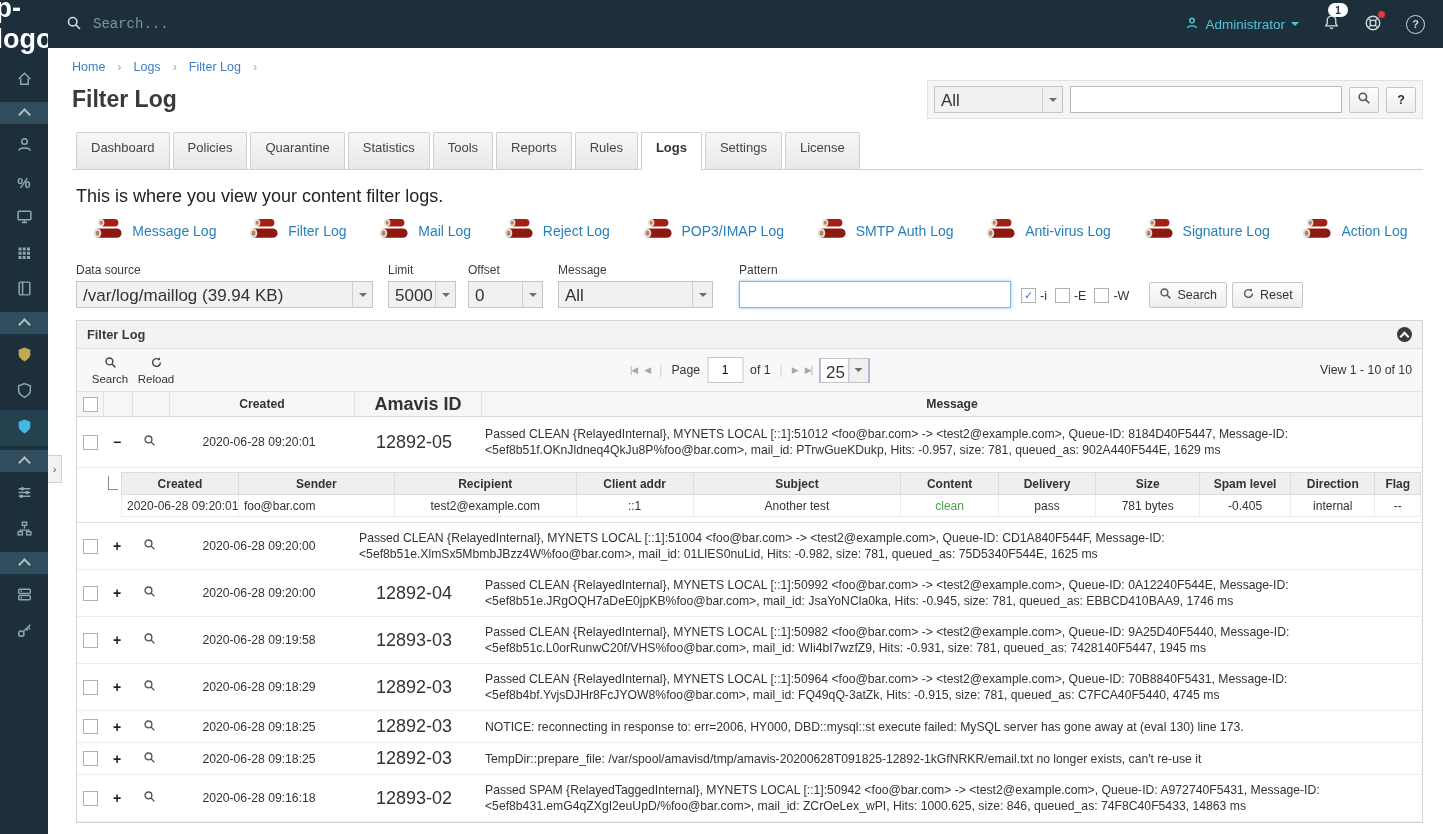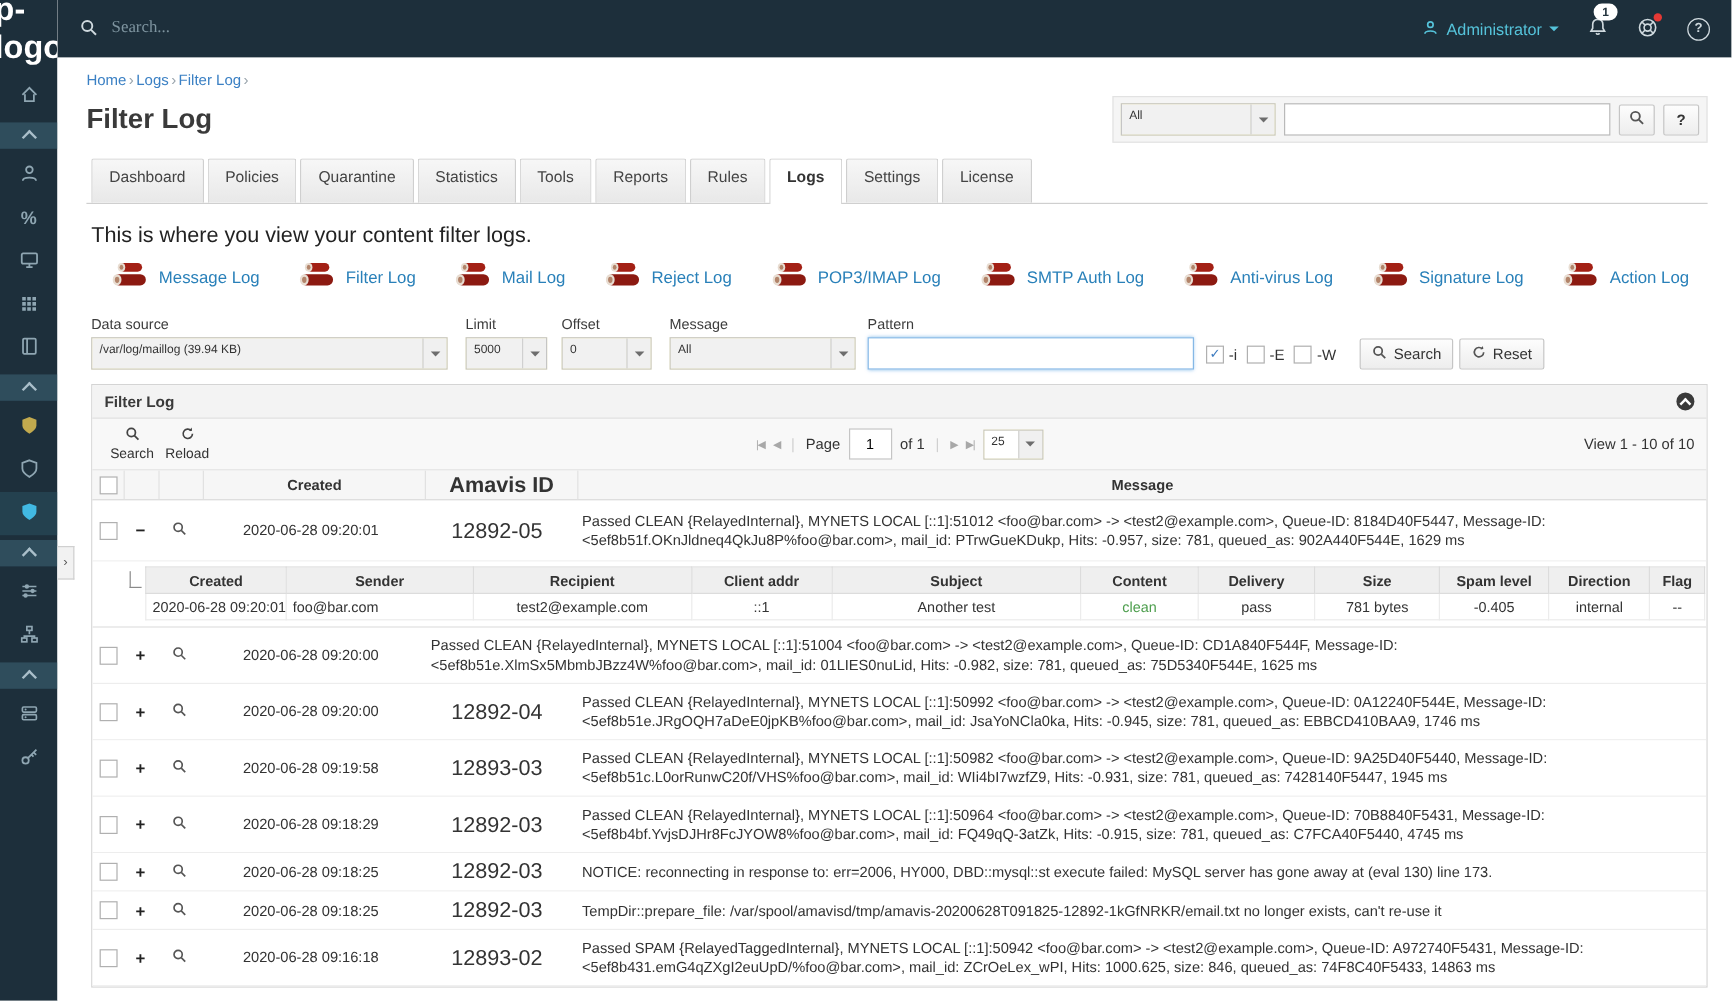--- a/index.html
+++ b/index.html
@@ -16,40 +16,40 @@
   .s-band{width:48px;height:22px;background:#2f4d5c;display:flex;align-items:center;justify-content:center;cursor:pointer;margin:4px 0}
   .chev-up{width:7px;height:7px;border-left:2px solid #aabfca;border-top:2px solid #aabfca;transform:rotate(45deg);margin-top:3px}
   .pct{font-size:15px;font-weight:bold}
 
   
   .main{flex:1;display:flex;flex-direction:column;min-width:0;background:#fff}
 
   
   .topbar{height:48px;flex:0 0 48px;background:#1d2f3b;display:flex;align-items:center;padding:0 18px;color:#cfd9de}
   .tb-search{display:flex;align-items:center;gap:9px;flex:1}
-  .tb-search input{background:transparent;border:none;outline:none;color:#fca5a5;font-size:14px;font-family:Liberation Serif, serif;width:240px}
+  .tb-search input{background:transparent;border:none;outline:none;color:#fca5a5;font-size:14px;font-family:Liberation Mono, monospace;width:240px}
   .tb-search input::placeholder{color:#7e949f}
   .tb-right{display:flex;align-items:center;gap:24px}
   .user-menu{display:flex;align-items:center;gap:6px;color:#55c3da;font-size:13.5px;cursor:pointer}
   .caret-down{width:0;height:0;border:4px solid transparent;border-top-color:#55c3da;margin-top:4px}
   .icon-wrap{position:relative;cursor:pointer;display:flex;align-items:center}
   .badge{position:absolute;top:-11px;right:-8px;background:#fff;color:#24343e;font-size:10px;font-weight:bold;min-width:14px;height:14px;border-radius:8px;display:flex;align-items:center;justify-content:center;padding:0 3px}
   .reddot{position:absolute;top:-3px;right:-3px;width:7px;height:7px;border-radius:50%;background:#e53935}
   .qcircle{width:17px;height:17px;border:1.5px solid #cfd9de;border-radius:50%;display:flex;align-items:center;justify-content:center;font-size:11px;font-weight:bold;color:#cfd9de;cursor:pointer}
 
   
   .content{flex:1;overflow:hidden;background:#fff}
   .page-head{padding:12px 20px 0 24px}
-  .bc{font-size:12.5px;display:flex;gap:2px;align-items:center}
+  .bc{font-size:12.5px;display:flex;gap:12px;align-items:center}
   .bc a{color:#3b80c4;text-decoration:none;cursor:pointer}
   .bc .sep{color:#9aa5ad}
   .title-row{display:flex;align-items:center;margin-top:6px}
   h1.ptitle{font-size:23px;font-weight:600;color:#3a3a3a;margin:0;flex:1}
   .qsearch{display:flex;align-items:center;gap:7px;background:#f5f5f5;border:1px solid #e2e2e2;padding:5px 6px}
-  .combo{display:flex;height:25px;border:1px solid #c5c5c5;background:#fef9c3;font-size:10px;align-items:stretch;cursor:pointer}
+  .combo{display:flex;height:25px;border:1px solid #c5c5c5;background:#1d4ed8;font-size:17px;align-items:stretch;cursor:pointer}
   .combo .val{flex:1;padding:4px 6px 0 6px;white-space:nowrap;overflow:hidden;background:#f1f1f1;color:#333}
   .combo .trig{width:19px;background:#f0f0f0;border-left:1px solid #d0d0d0;display:flex;align-items:center;justify-content:center}
   .trig::after{content:"";border:4px solid transparent;border-top-color:#6d6d6d;margin-top:4px}
   .qs-input{height:25px;width:258px;border:1px solid #b9b9b9;font-size:12.5px;padding:0 6px;font-family:inherit;outline:none;background:#fff}
   .btn{display:inline-flex;align-items:center;gap:5px;height:26px;padding:0 9px;background:linear-gradient(#fdfdfd,#ededed);border:1px solid #c5c5c5;border-radius:2px;font-size:12.5px;color:#333;cursor:pointer}
   .btn.square{width:30px;justify-content:center;padding:0}
   .btn.bold{font-weight:bold}
 
   
   .tabs{display:flex;gap:3px;margin-top:13px;border-bottom:1px solid #cfcfcf;padding:0 0 0 4px;align-items:flex-end}
@@ -425,21 +425,21 @@
               <span class="trig"></span>
             </div>
           </div>
           <div class="ffield" style="width:155px;margin-left:15px">
             <span class="flabel">Message</span>
             <div class="combo fcombo">
               <span class="val">All</span>
               <span class="trig"></span>
             </div>
           </div>
-          <div class="ffield" style="margin-left:10px">
+          <div class="ffield" style="margin-left:26px">
             <span class="flabel">Pattern</span>
             <input class="pattern-input" value="" style="">
           </div>
           <div class="cbgroup">
             <span class="cbpair">
               <span class="cb checked"></span>
               <span class="cb-label">-i</span>
             </span>
             <span class="cbpair">
               <span class="cb"></span>

